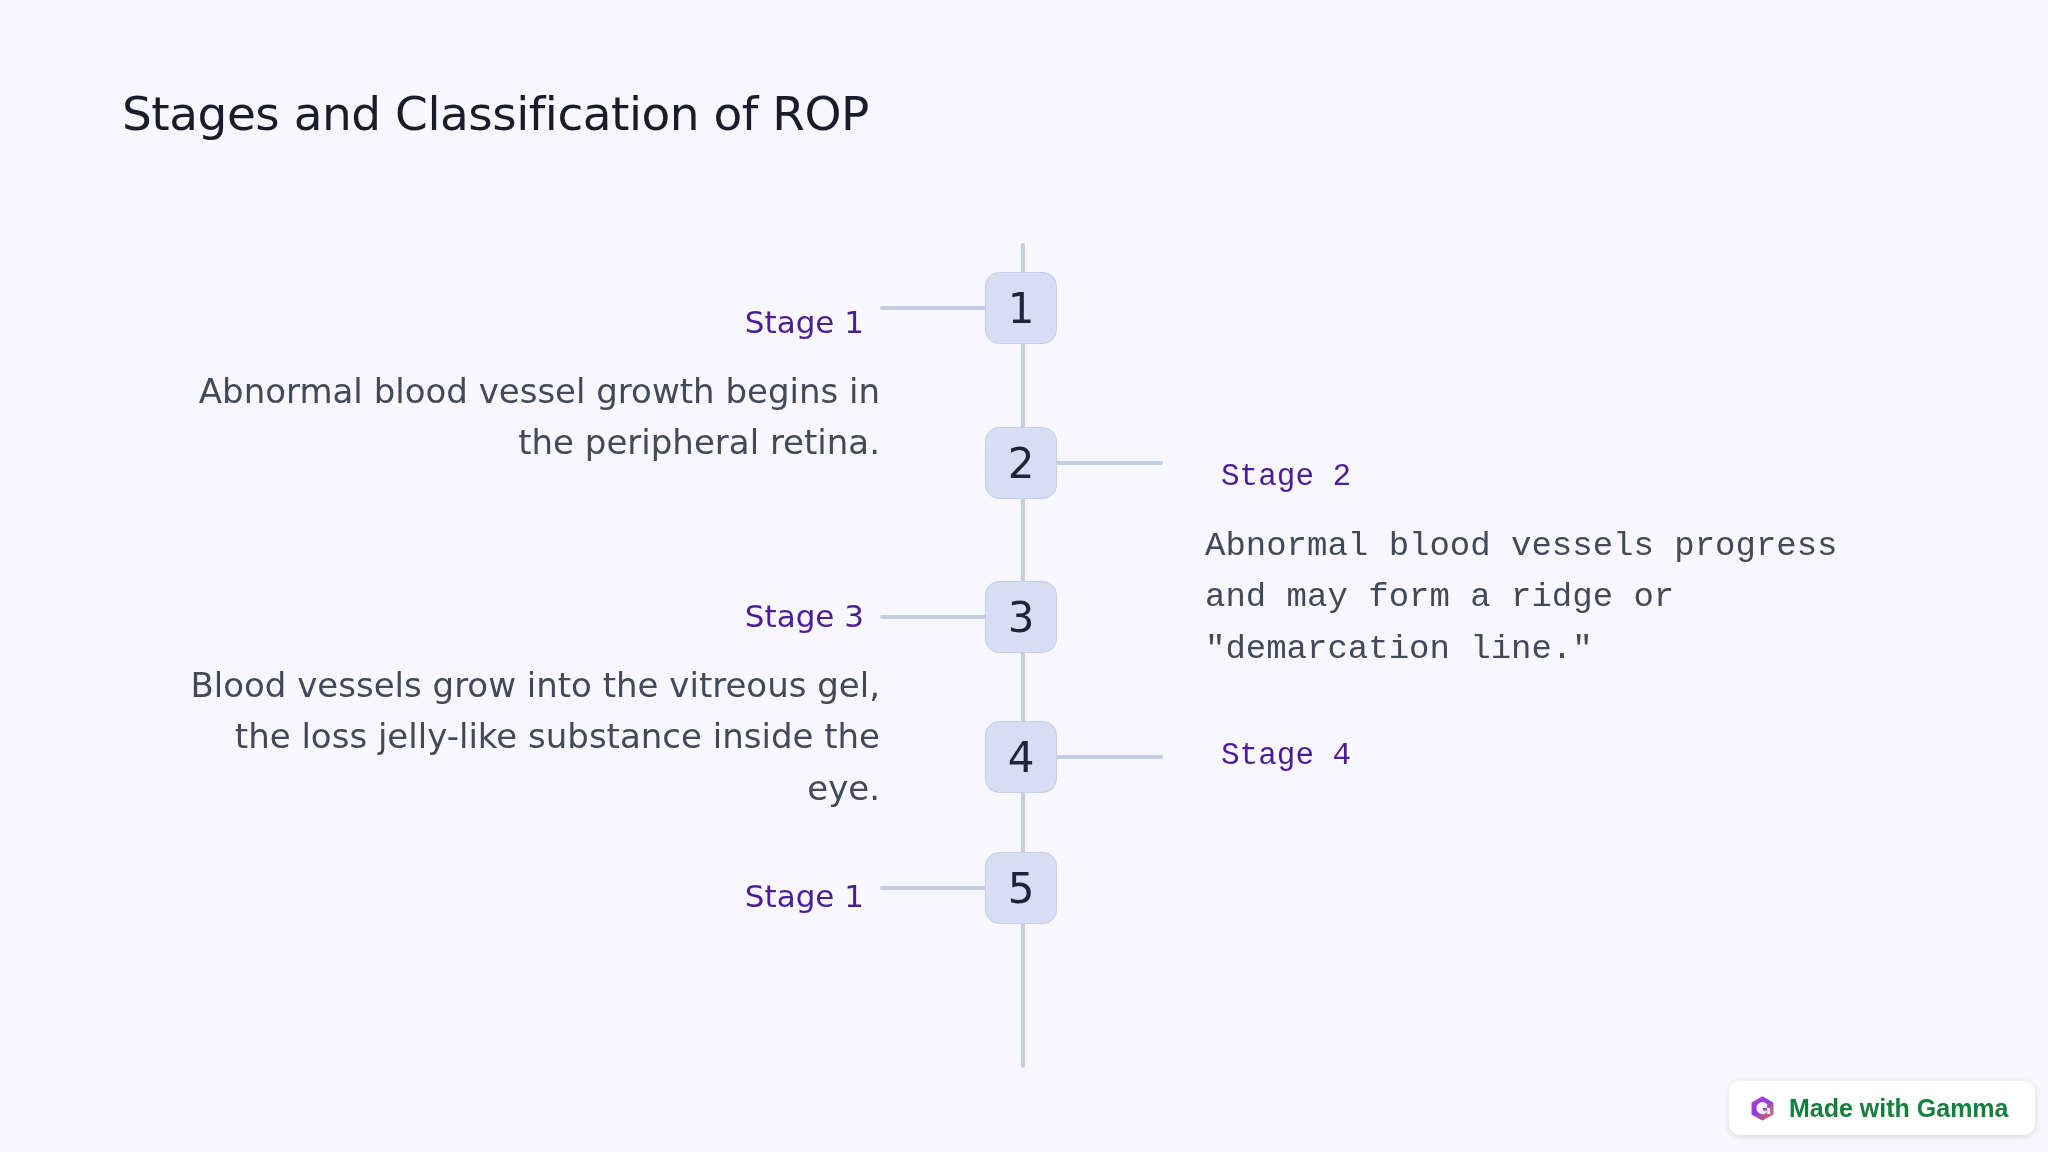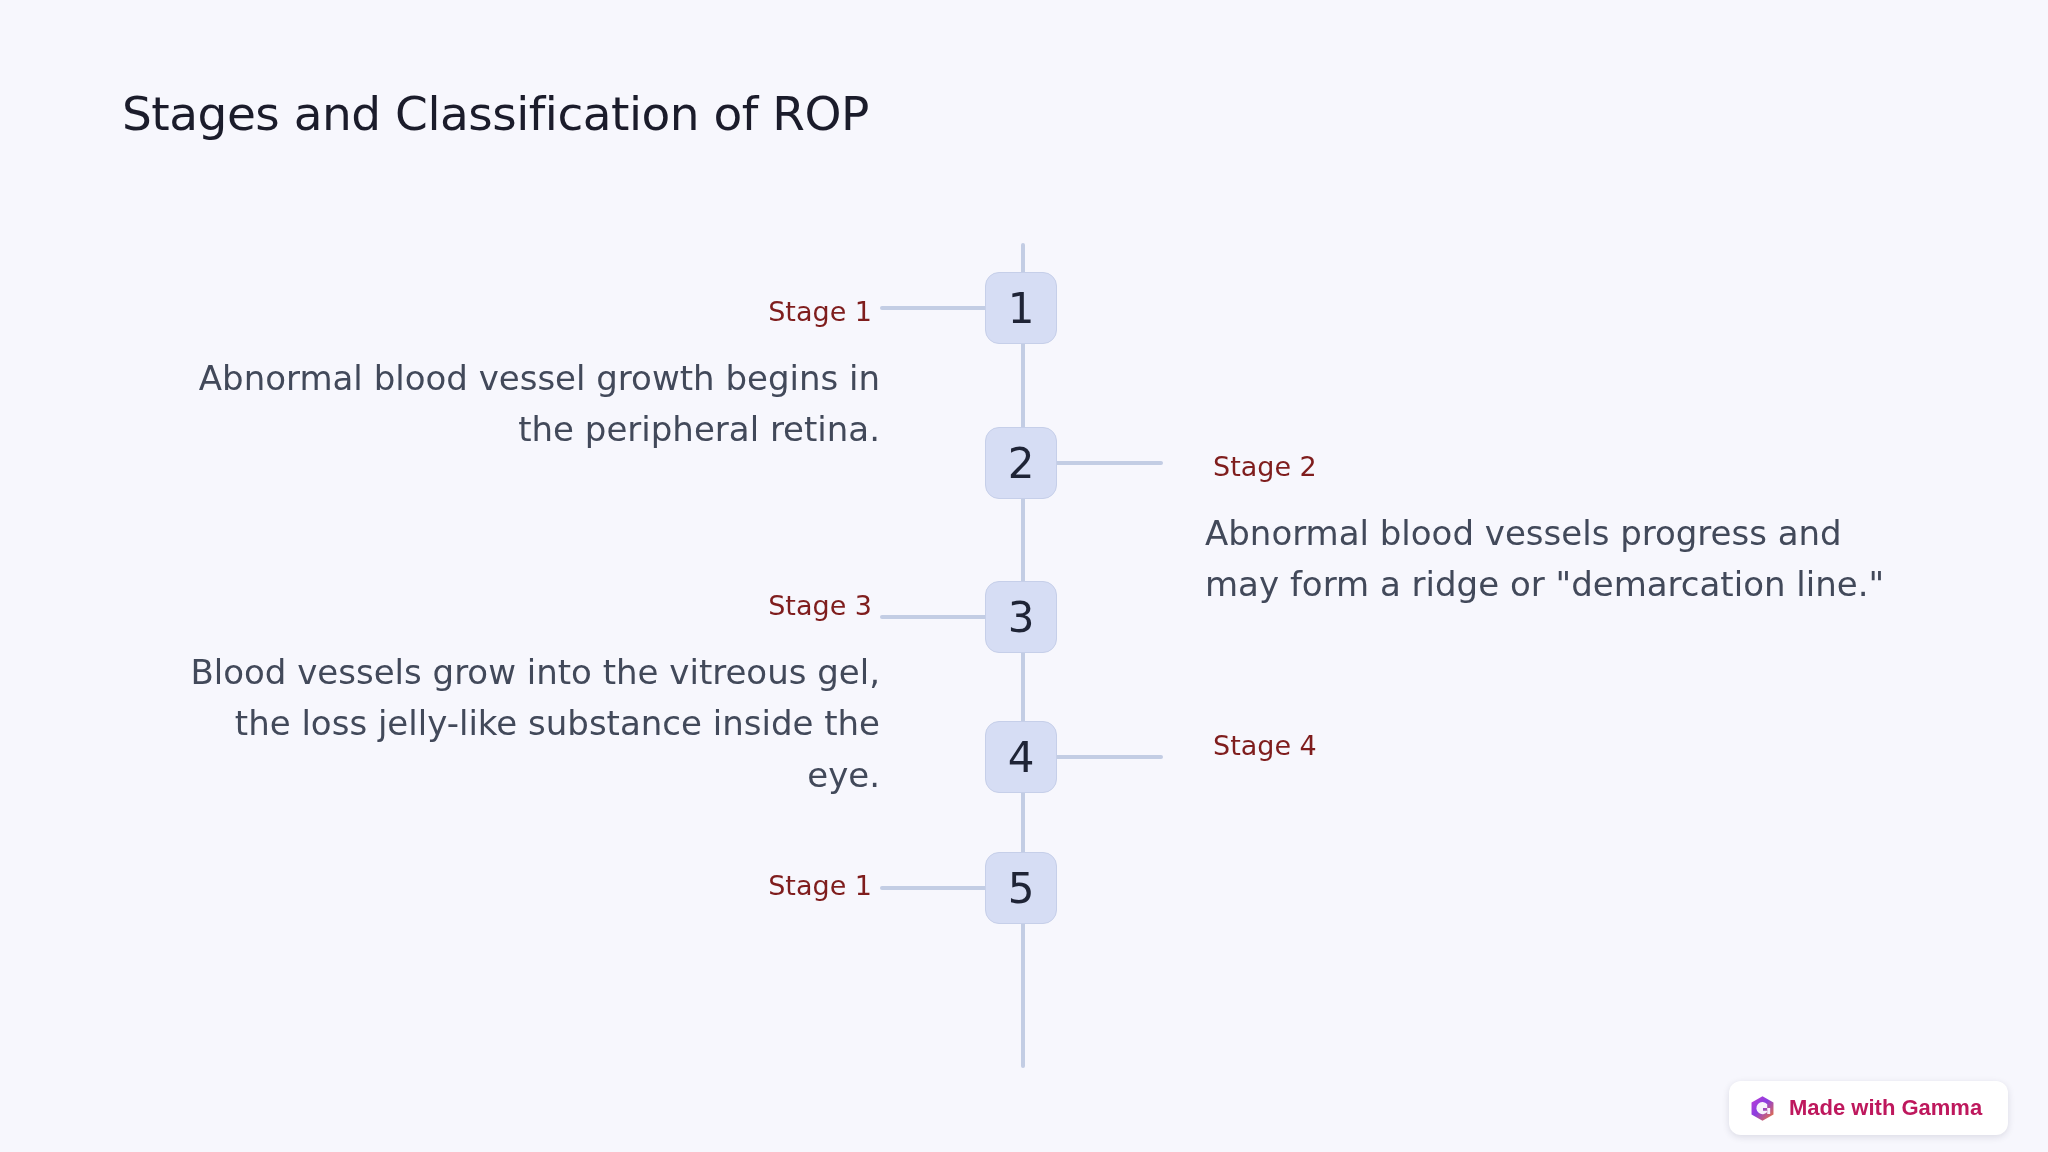--- a/index.html
+++ b/index.html
@@ -80,28 +80,29 @@
     position: absolute;
     width: 712px;
   }
   .entry.left {
     left: 168px;
     text-align: right;
   }
   .entry.right {
     left: 1205px;
     text-align: left;
+    font-family: Liberation Mono, monospace;
   }
 
   .entry-title {
-    font-size: 27px;
+    font-size: 31px;
     font-weight: 400;
-    color: #7f1d1d;
+    color: #4c1d95;
     line-height: 1.25;
-    margin: 8px;
+    margin: 16px;
   }
 
   .entry-desc {
     font-size: 34px;
     font-weight: 400;
     color: #42495a;
     line-height: 1.52;
     margin: 24px 0 0 0;
   }
 
@@ -120,23 +121,23 @@
     gap: 13px;
     box-shadow: 0 2px 7px rgba(30, 30, 60, 0.13);
   }
   .gamma-logo {
     width: 27px;
     height: 27px;
     display: block;
     flex: 0 0 auto;
   }
   .gamma-label {
-    font-size: 22px;
+    font-size: 25px;
     font-weight: 700;
-    color: #be185d;
+    color: #15803d;
     white-space: nowrap;
     font-family: "Liberation Sans", sans-serif;
   }
 </style>
 </head>
 <body>
 
 <div class="page-title">Stages and Classification of ROP</div>
 
 <div class="timeline">

